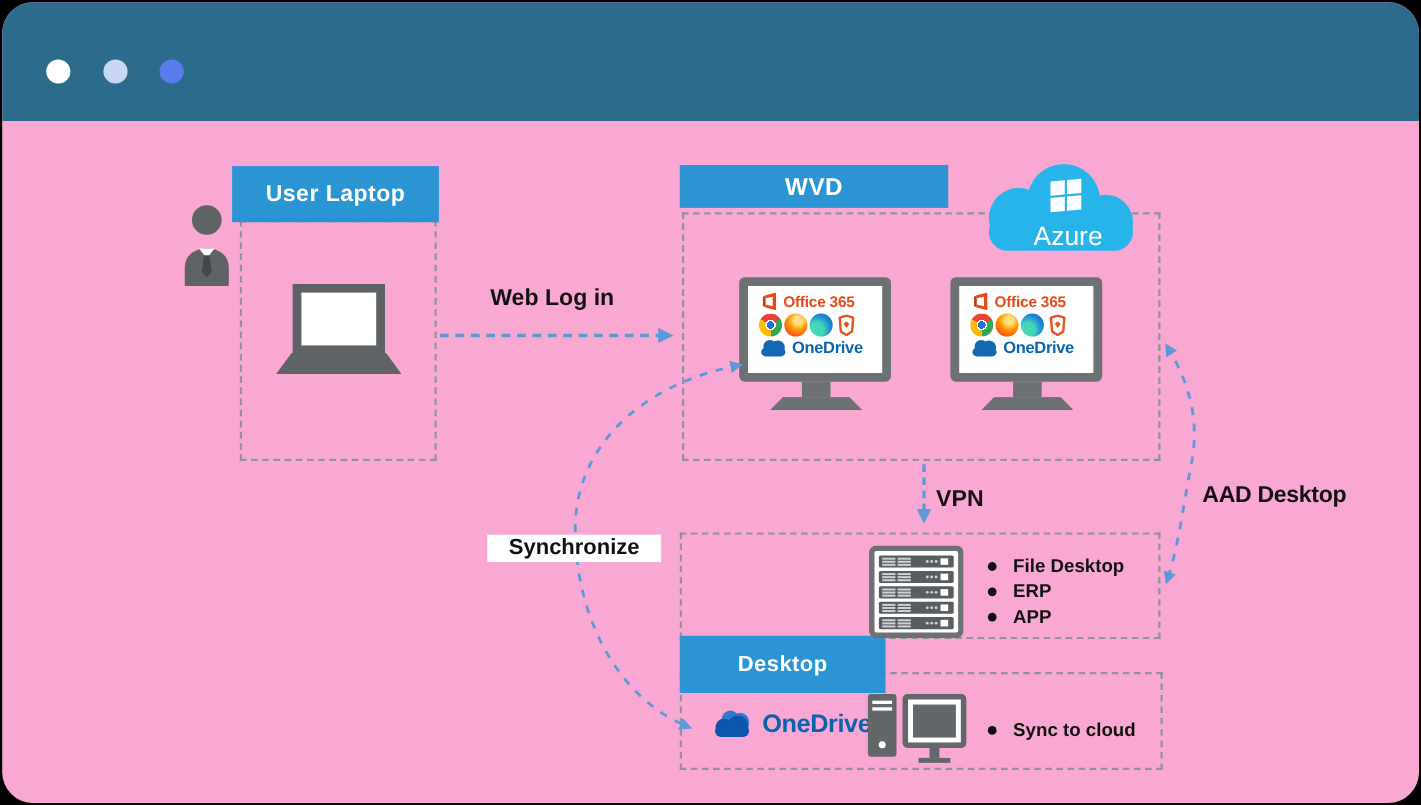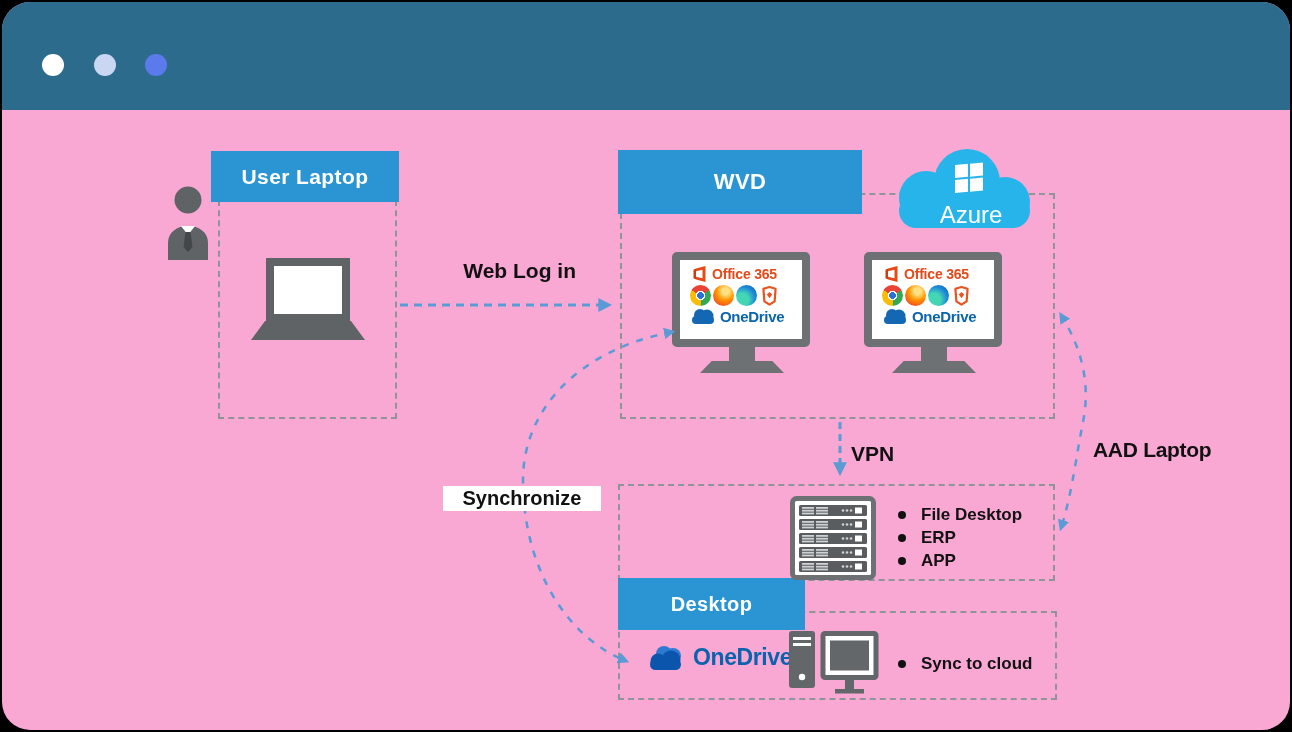--- a/index.html
+++ b/index.html
@@ -8,32 +8,32 @@
   .titlebar{position:absolute;left:0;top:0;right:0;height:108px;background:#2d6b8c;z-index:6;}
   .dot{position:absolute;top:52px;width:22px;height:22px;border-radius:50%;}
   .dot1{left:40px;background:#ffffff;}
   .dot2{left:92px;background:#c9d7f3;}
   .dot3{left:143px;background:#5b7bed;}
 
   .dashed-box{position:absolute;border:2px dashed #8f9499;z-index:1;box-sizing:border-box;}
   .hdr{position:absolute;background:#2b95d3;color:#fff;display:flex;align-items:center;
        justify-content:center;font-weight:700;z-index:3;letter-spacing:.4px;box-sizing:border-box;}
   .hdr-user{left:209px;top:149px;width:188px;height:51px;font-size:21px;}
-  .hdr-wvd{left:616px;top:148px;width:244px;height:64px;font-size:22px;}
+  .hdr-wvd{left:616px;top:148px;width:244px;height:39px;font-size:22px;}
   .hdr-server{left:616px;top:448px;width:187px;height:45px;font-size:20px;}
   .hdr-desktop{left:616px;top:576px;width:187px;height:52px;font-size:20px;}
 
   .box-user{left:216px;top:198px;width:179px;height:219px;}
   .box-wvd{left:618px;top:191px;width:435px;height:226px;}
   .box-server{left:616px;top:482px;width:437px;height:97px;}
   .box-desktop{left:616px;top:609px;width:439px;height:89px;}
 
   .icon{position:absolute;z-index:3;}
   .lbl{position:absolute;font-weight:800;color:#111;z-index:5;white-space:nowrap;}
-  .lbl-web{left:426px;top:257px;width:148px;text-align:right;font-size:21px;}
+  .lbl-web{left:426px;top:257px;width:148px;text-align:center;font-size:21px;}
   .lbl-vpn{left:849px;top:440px;font-size:21px;}
   .lbl-sync{left:441px;top:484px;width:152px;text-align:center;font-size:20px;background:#fff;padding:1px 3px;}
   .lbl-aad{left:1091px;top:436px;font-size:21px;letter-spacing:-.3px;}
 
   .monitor{position:absolute;top:250px;width:138px;height:95px;background:#fff;
     border:8px solid #6d7173;border-radius:5px;z-index:3;box-sizing:border-box;}
   .mon1{left:670px;} .mon2{left:862px;}
   .mstand{position:absolute;top:345px;width:26px;height:14px;background:#6d7173;z-index:3;}
   .mbase{position:absolute;top:359px;width:84px;height:12px;background:#6d7173;z-index:3;
     clip-path:polygon(14% 0,86% 0,100% 100%,0 100%);}
@@ -289,14 +289,14 @@
     </defs>
     <path d="M398 303 H606" stroke="#5b9bd5" stroke-width="3" fill="none" stroke-dasharray="8 6" marker-end="url(#arr)"></path>
     <path d="M838 420 V470" stroke="#5b9bd5" stroke-width="3" fill="none" stroke-dasharray="7 5" marker-end="url(#arr)"></path>
     <path d="M670 330 C580 347 521 405 521 478 C521 560 560 633 624 659" stroke="#5b9bd5" stroke-width="2.5" fill="none" stroke-dasharray="7 8" marker-start="url(#arr)" marker-end="url(#arr)"></path>
     <path d="M1059 313 C1082 350 1088 385 1081 420 C1074 455 1070 492 1059 526" stroke="#5b9bd5" stroke-width="2.5" fill="none" stroke-dasharray="7 8" marker-start="url(#arr)" marker-end="url(#arr)"></path>
   </svg>
 
   <div class="lbl lbl-web">Web Log in</div>
   <div class="lbl lbl-vpn">VPN</div>
   <div class="lbl lbl-sync">Synchronize</div>
-  <div class="lbl lbl-aad">AAD Laptop</div>
+  <div class="lbl lbl-aad">AAD Desktop</div>
 </div>
 
 </body></html>

